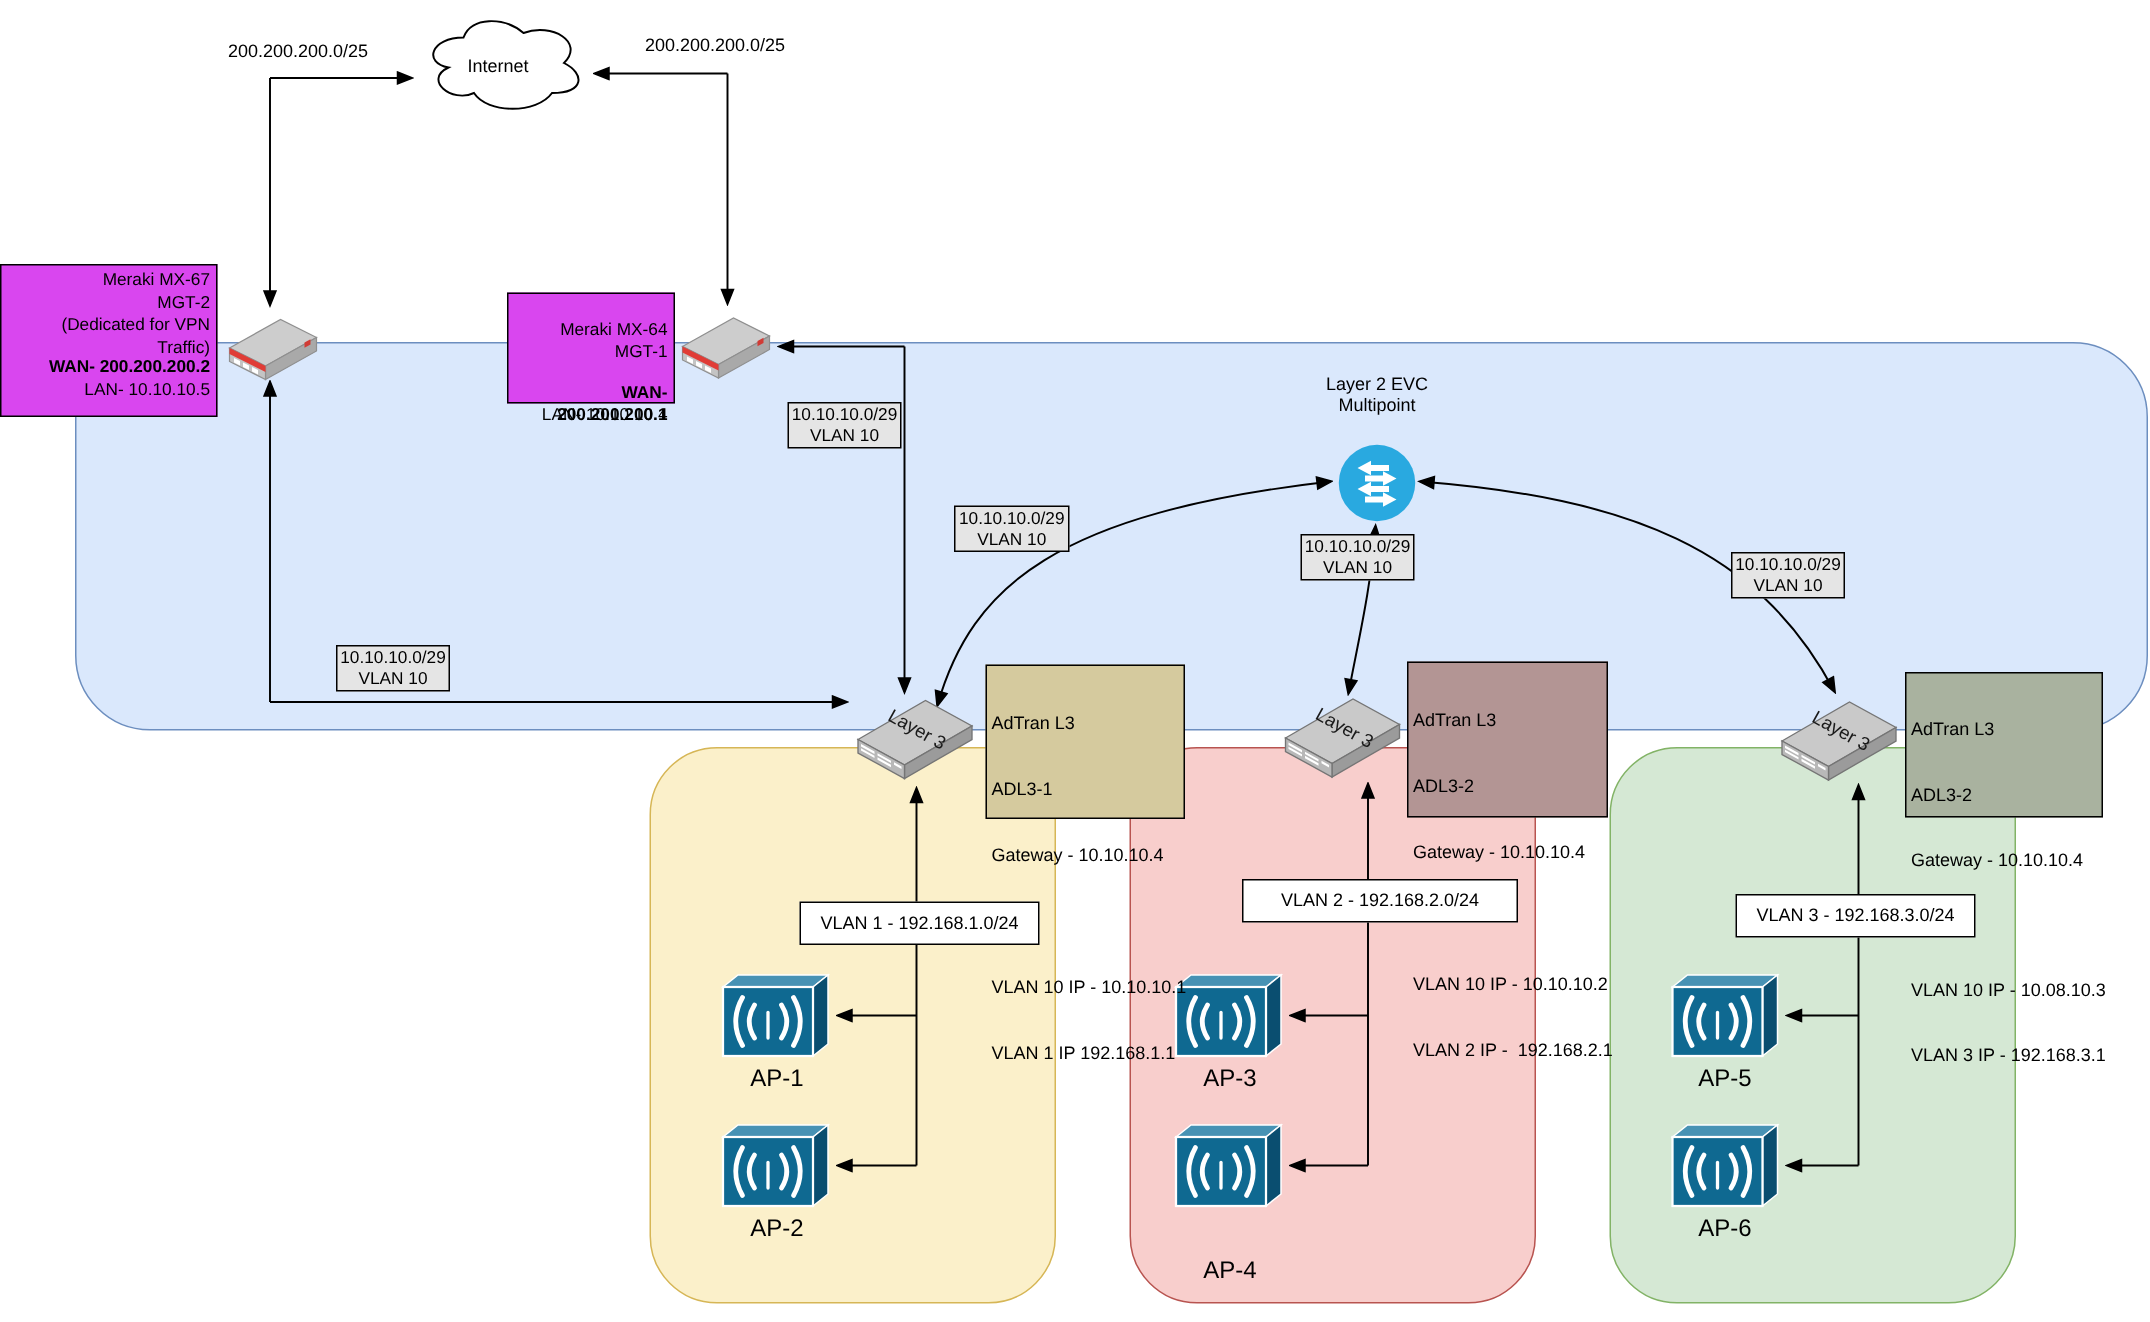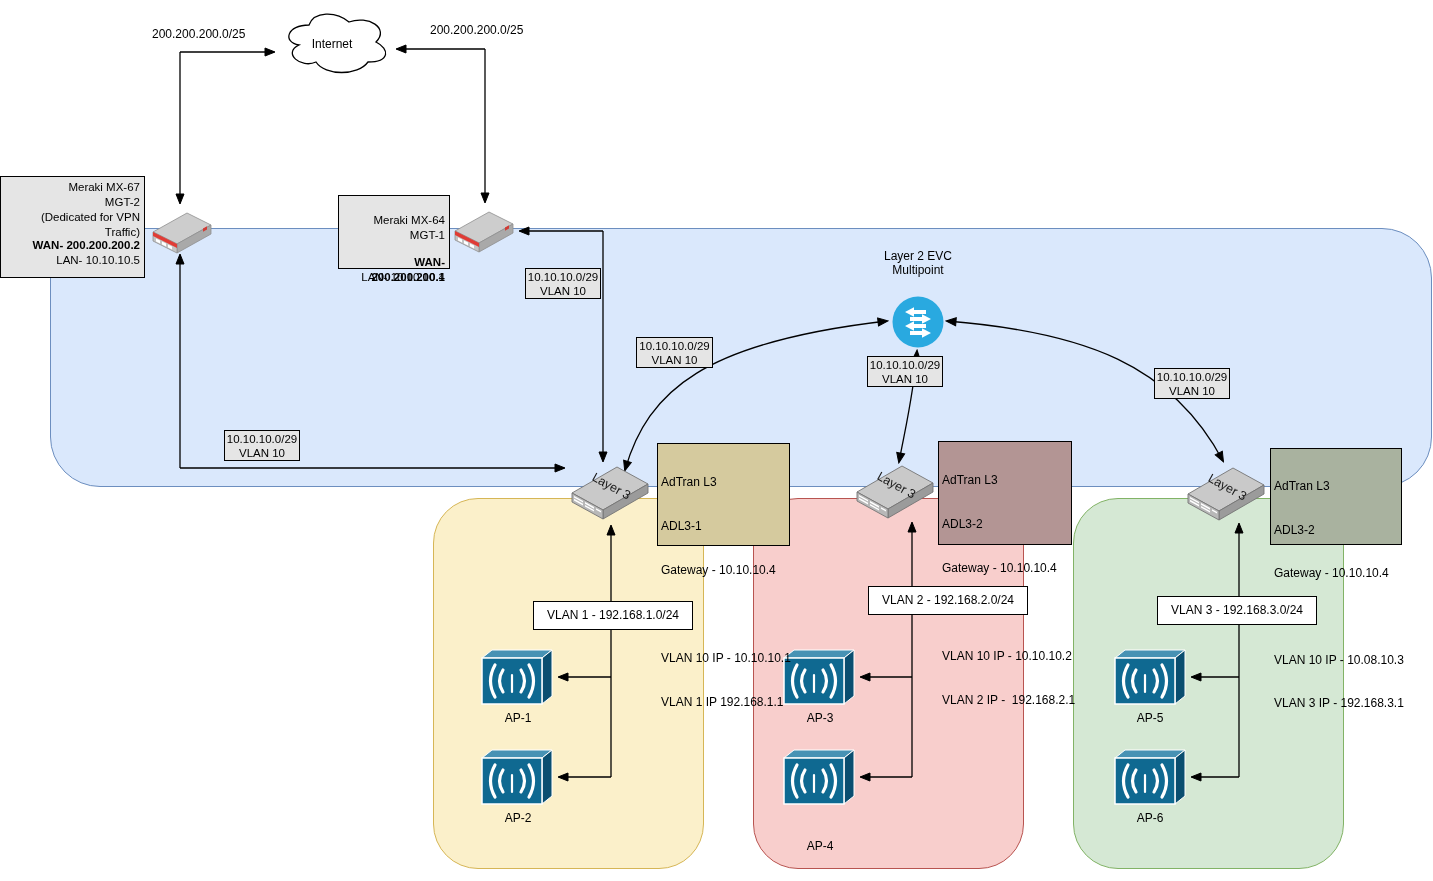--- a/index.html
+++ b/index.html
@@ -12,37 +12,37 @@
           background:#fbf0ca;border-color:#d6b656;}
   #zone-2{left:753px;top:498px;width:271px;height:371px;border-radius:45px;
           background:#f8cecc;border-color:#b85450;}
   #zone-3{left:1073px;top:498px;width:271px;height:371px;border-radius:45px;
           background:#d5e8d4;border-color:#82b366;}
   #wires{position:absolute;left:0;top:0;}
   .lbl{position:absolute;white-space:nowrap;}
   .ctr{text-align:center;}
   .wbox{position:absolute;box-sizing:border-box;background:#e5e5e5;border:1px solid #000;
         text-align:center;font-size:11.5px;line-height:14px;padding-top:1px;}
-  .rbox{position:absolute;box-sizing:border-box;background:#e5e5e5;border:1px solid #000;
+  .rbox{position:absolute;box-sizing:border-box;background:#d946ef;border:1px solid #000;
         text-align:right;font-size:11.5px;padding:3px 4px 0 2px;}
   .rbox .ln{height:15px;line-height:15px;}
   .rbox .sp{height:13px;}
   .rbox .b{font-weight:bold;}
   .adtran{position:absolute;box-sizing:border-box;border:1px solid #000;
           font-size:12px;padding:2px 0 0 3px;white-space:pre;}
   .adtran .ln{height:16px;line-height:16px;}
   .adtran .sp{height:16px;}
   #adtran-1{left:657px;top:443px;width:133px;height:103px;background:#d5ca9e;}
   #adtran-2{left:938px;top:441px;width:134px;height:104px;background:#b39594;}
   #adtran-3{left:1270px;top:448px;width:132px;height:97px;background:#a9b29f;}
   #adtran-3 .ln{height:15.5px;line-height:15.5px;}
   #adtran-3 .sp{height:15px;}
   .vlbox{position:absolute;box-sizing:border-box;background:#fff;border:1px solid #000;
          text-align:center;font-size:12px;height:29px;line-height:27px;}
-  .aplbl{position:absolute;width:80px;text-align:center;font-size:12px;}
+  .aplbl{position:absolute;width:80px;text-align:center;font-size:16px;}
 </style>
 </head>
 <body>
 
 <div id="canvas">
 
   <div class="region" id="region-blue"></div>
   <div class="region" id="zone-1"></div>
   <div class="region" id="zone-2"></div>
   <div class="region" id="zone-3"></div>
@@ -302,21 +302,21 @@
   <div class="adtran" id="adtran-3">
     <div class="ln">AdTran L3</div>
     <div class="ln">ADL3-2</div>
     <div class="ln">Gateway - 10.10.10.4</div>
     <div class="sp"></div>
     <div class="ln">VLAN 10 IP - 10.08.10.3</div>
     <div class="ln">VLAN 3 IP - 192.168.3.1</div>
   </div>
 
   <div class="vlbox" style="left:533px;top:601px;width:160px;">VLAN 1 - 192.168.1.0/24</div>
-  <div class="vlbox" style="left:868px;top:586px;width:160px;">VLAN 2 - 192.168.2.0/24</div>
+  <div class="vlbox" style="left:828px;top:586px;width:184px;">VLAN 2 - 192.168.2.0/24</div>
   <div class="vlbox" style="left:1157px;top:596px;width:160px;">VLAN 3 - 192.168.3.0/24</div>
 
   <div class="aplbl" style="left:478px;top:711px;">AP-1</div>
   <div class="aplbl" style="left:478px;top:811px;">AP-2</div>
   <div class="aplbl" style="left:780px;top:711px;">AP-3</div>
   <div class="aplbl" style="left:780px;top:811px;margin-top:28px;">AP-4</div>
   <div class="aplbl" style="left:1110px;top:711px;">AP-5</div>
   <div class="aplbl" style="left:1110px;top:811px;">AP-6</div>
 
 </div>

